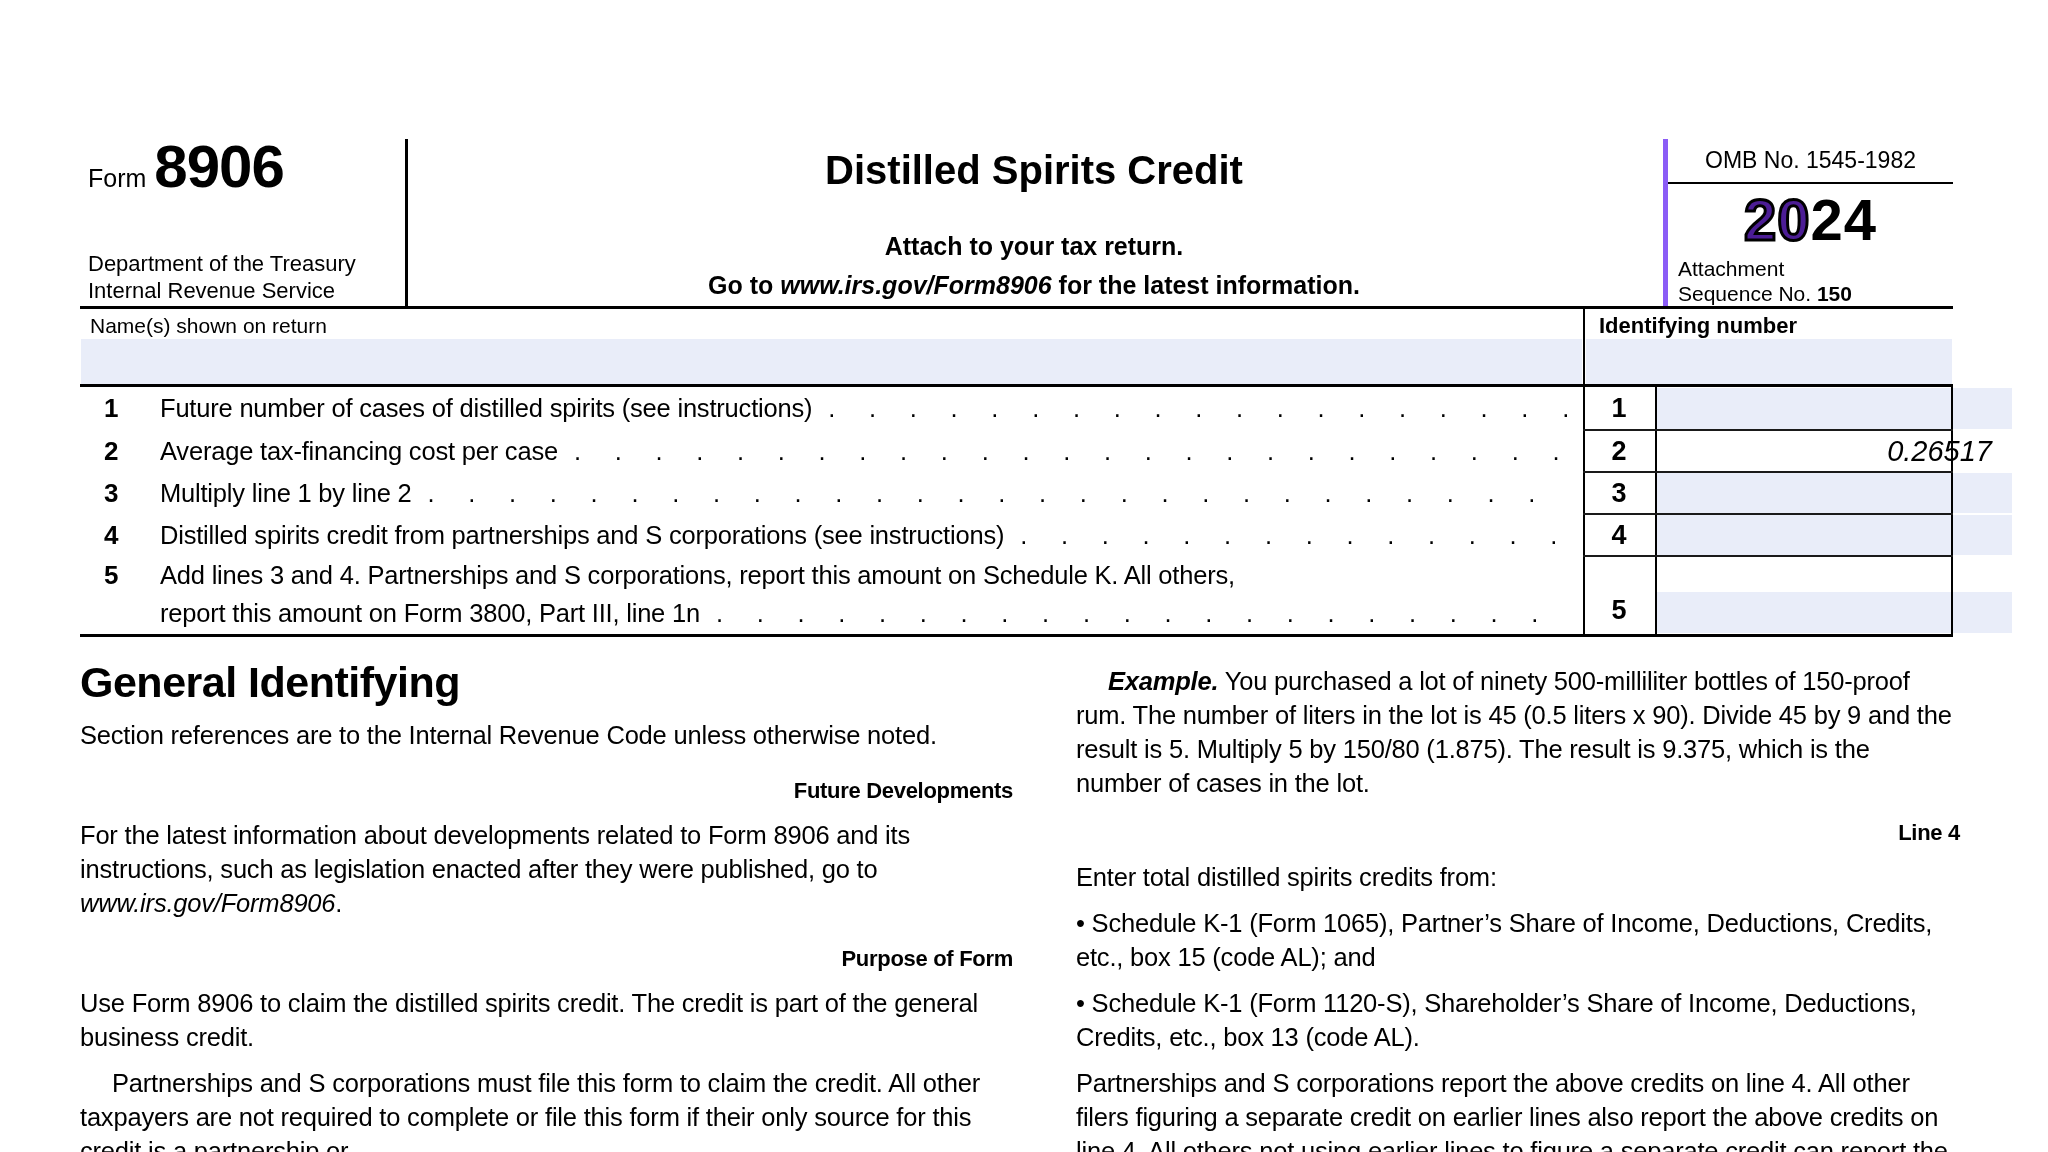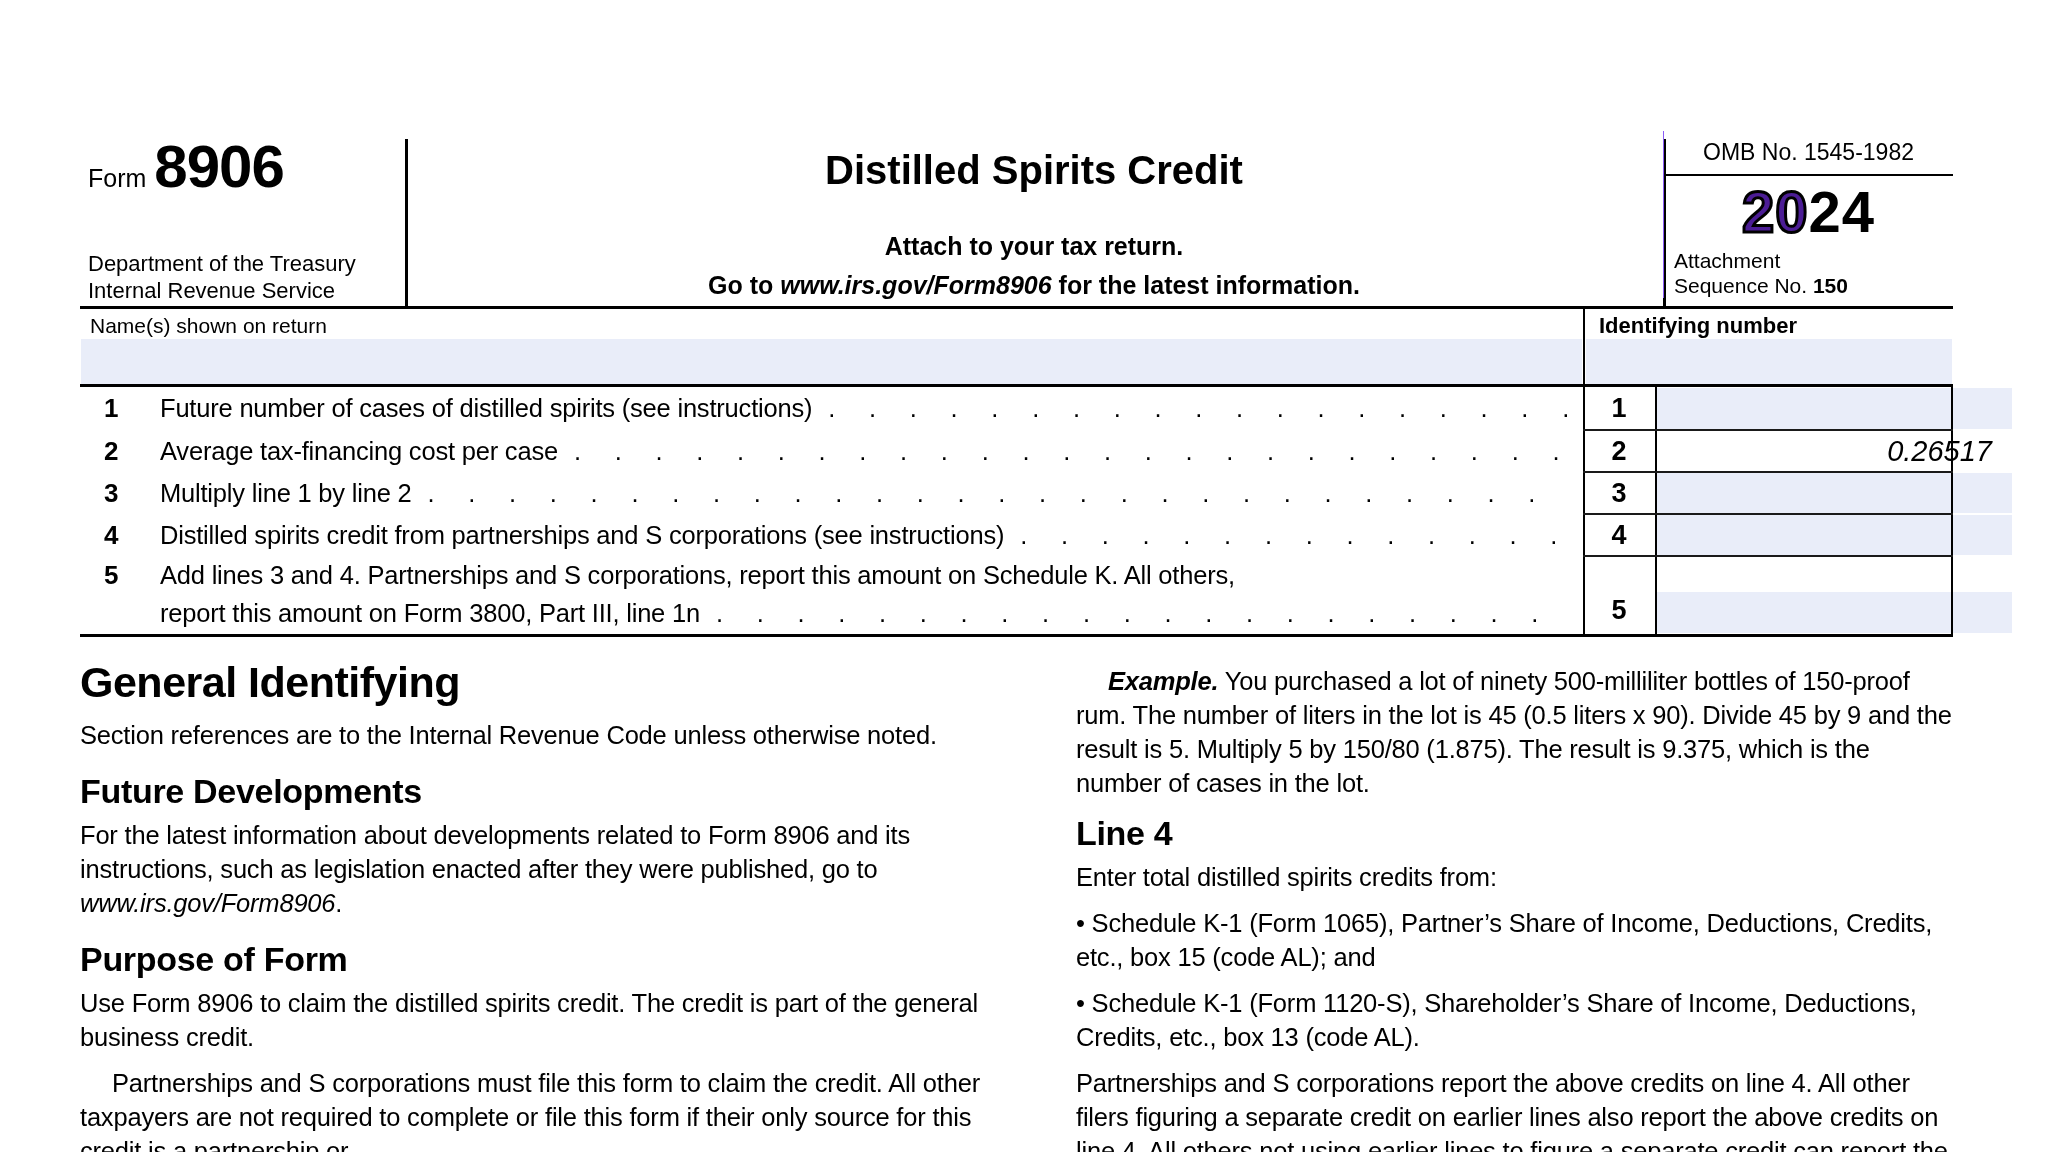--- a/index.html
+++ b/index.html
@@ -25,21 +25,21 @@
   .form-word { font-size:25px; padding-bottom:8px; }
   .form-number { font-size:60px; font-weight:bold; letter-spacing:-1px; }
   .agency { position:absolute; left:88px; top:214px; font-size:22px; line-height:27px; }
 
   .title-block { position:absolute; left:408px; top:0; width:1252px; text-align:center; }
   .form-title { position:absolute; top:112px; width:100%; font-size:40px; font-weight:bold; }
   .attach-line { position:absolute; top:196px; width:100%; font-size:25px; font-weight:bold; }
   .goto-line { position:absolute; top:235px; width:100%; font-size:25px; font-weight:bold; }
   .it { font-style: italic; }
 
-  .omb-box { position:absolute; left:1663px; top:95px; width:290px; height:167px; border-left:1px solid #8b5cf6; }
+  .omb-box { position:absolute; left:1663px; top:103px; width:290px; height:167px; border-left:5px solid #8b5cf6; }
   .omb-row { height:45px; display:flex; align-items:center; justify-content:center; font-size:23px; border-bottom:2px solid #000; }
   .year-row { height:70px; display:flex; align-items:center; justify-content:center; font-size:58px; font-weight:900; letter-spacing:1px; }
   .year-outline { color:#4c1d95; -webkit-text-stroke:3px #000; }
   .attach-row { padding:2px 0 0 10px; font-size:21px; line-height:25px; }
   .seq-val { font-size:21px; font-weight:bold; }
 
   
   .label-sm { font-size:21px; }
   .label-sm-b { font-size:22px; font-weight:bold; }
   .bluefield { position:absolute; background:#e9edf9; }
@@ -48,21 +48,21 @@
   .item-row { position:absolute; left:104px; display:flex; align-items:center; white-space:nowrap; font-size:25.5px; letter-spacing:-0.2px; }
   .item-num { font-weight:bold; font-size:26px; width:56px; }
   .leader { flex:1; overflow:hidden; white-space:nowrap; word-spacing:27px; padding-left:16px; }
   .numbox { position:absolute; left:1583px; width:72px; display:flex; align-items:center; justify-content:center; font-weight:bold; font-size:27px; }
   .numbox.bottom { align-items:flex-end; padding-bottom:8px; }
   .value-cell { position:absolute; left:1656px; width:356px; display:flex; align-items:center; justify-content:flex-end; padding-right:20px; font-size:29px; font-style:italic; }
 
   
   .icol { position:absolute; top:622px; font-size:25.5px; line-height:34px; letter-spacing:-0.2px; }
   .icol h1 { font-size:43px; line-height:48px; margin:0 0 12px 0; letter-spacing:-0.5px; }
-  .icol h2 { font-size:34px; line-height:38px; margin:20px 0 8px 0; letter-spacing:-0.3px; }
+  .icol h2 { font-size:22px; line-height:38px; margin:20px 0 8px 0; letter-spacing:-0.3px;text-align:right; }
   .icol p { margin:0 0 12px 0; }
   .indent { text-indent:32px; }
   .lead-bi { font-weight:bold; font-style:italic; }
 </style>
 </head>
 <body>
 
 <div class="page">
 
   <div class="form-id">

